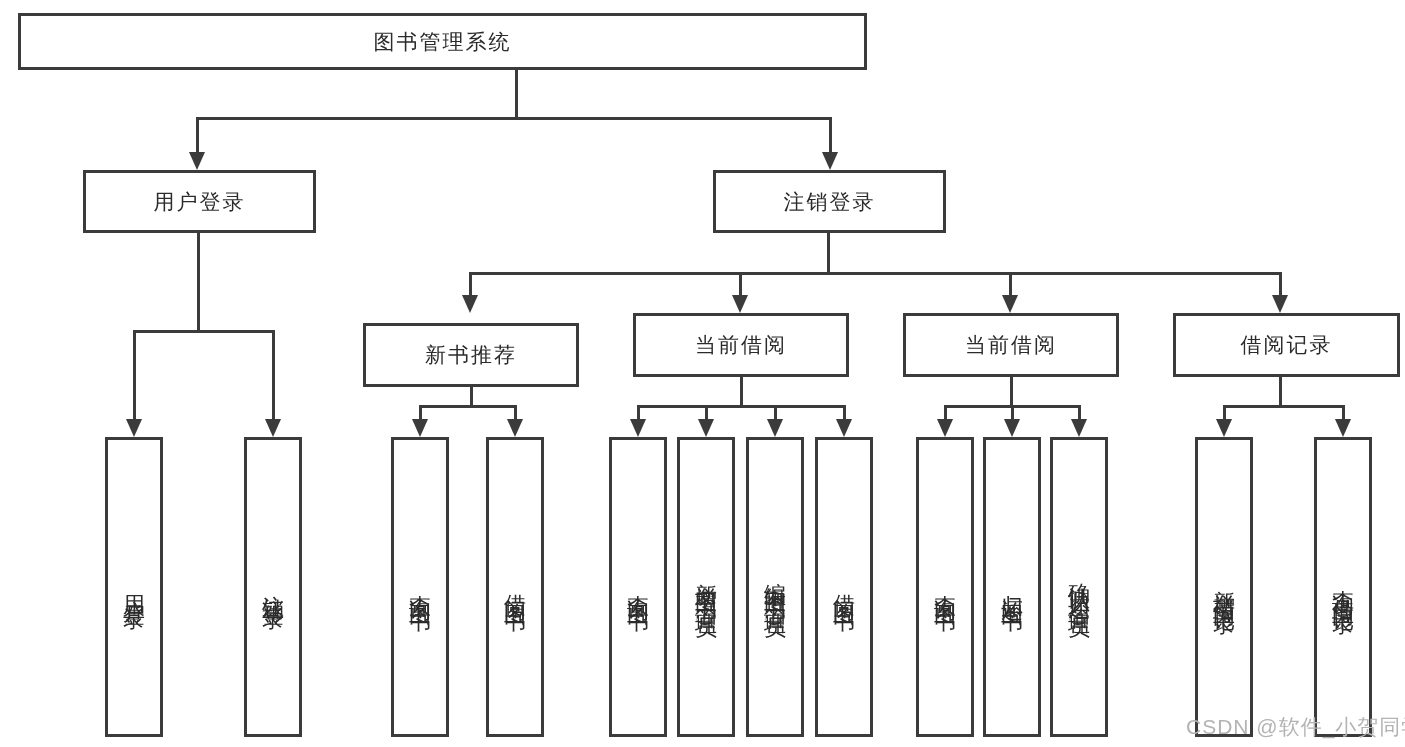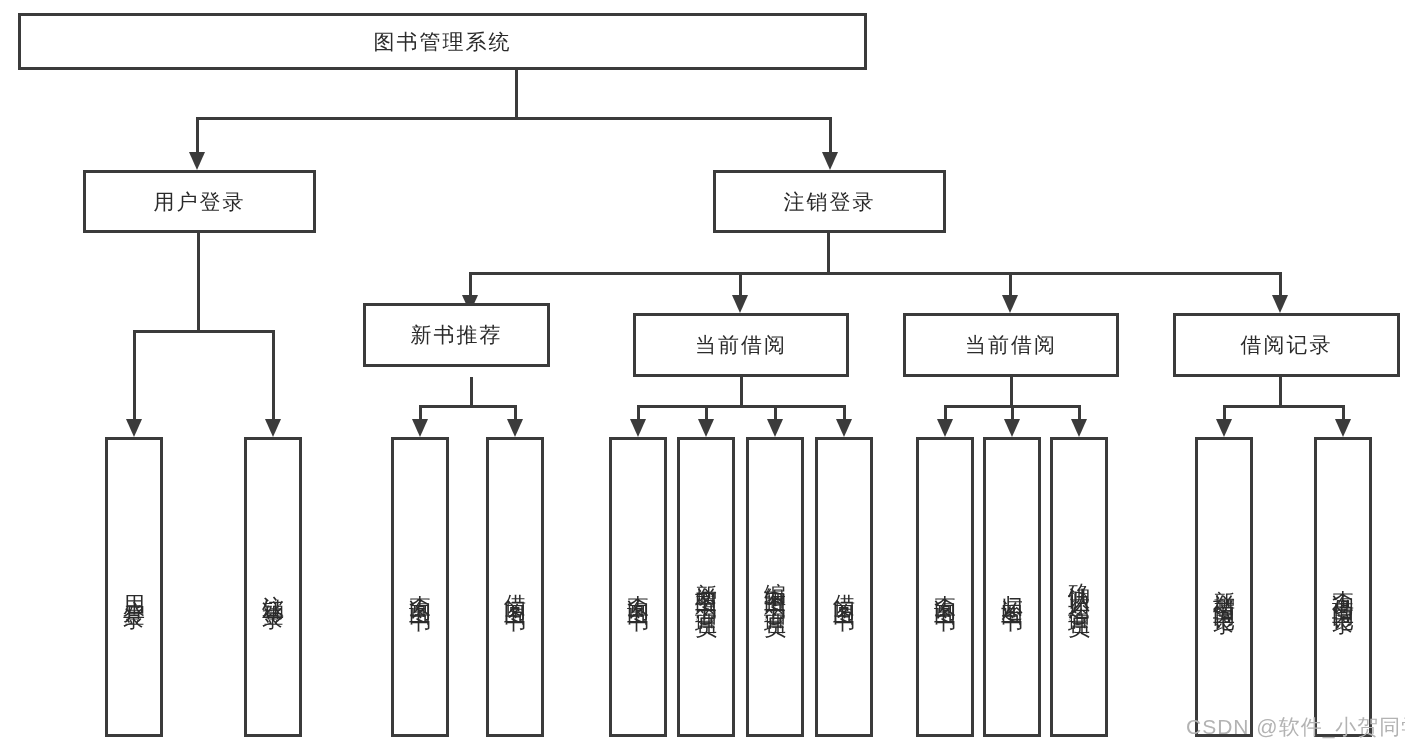--- a/index.html
+++ b/index.html
@@ -96,21 +96,21 @@
   <div class="line h" style="left:469px;top:272px;width:813px"></div>
   <div class="line v" style="left:469px;top:272px;height:24px"></div>
   <div class="arrow" style="left:462px;top:295px"></div>
   <div class="line v" style="left:739px;top:272px;height:24px"></div>
   <div class="arrow" style="left:732px;top:295px"></div>
   <div class="line v" style="left:1009px;top:272px;height:24px"></div>
   <div class="arrow" style="left:1002px;top:295px"></div>
   <div class="line v" style="left:1279px;top:272px;height:24px"></div>
   <div class="arrow" style="left:1272px;top:295px"></div>
 
-  <div class="box" style="left:363px;top:303px;width:187px;height:64px">
+  <div class="box" style="left:363px;top:323px;width:216px;height:64px">
     <span class="hlabel">新书推荐</span>
   </div>
   <div class="box" style="left:633px;top:313px;width:216px;height:64px">
     <span class="hlabel">当前借阅</span>
   </div>
   <div class="box" style="left:903px;top:313px;width:216px;height:64px">
     <span class="hlabel">当前借阅</span>
   </div>
   <div class="box" style="left:1173px;top:313px;width:227px;height:64px">
     <span class="hlabel">借阅记录</span>

